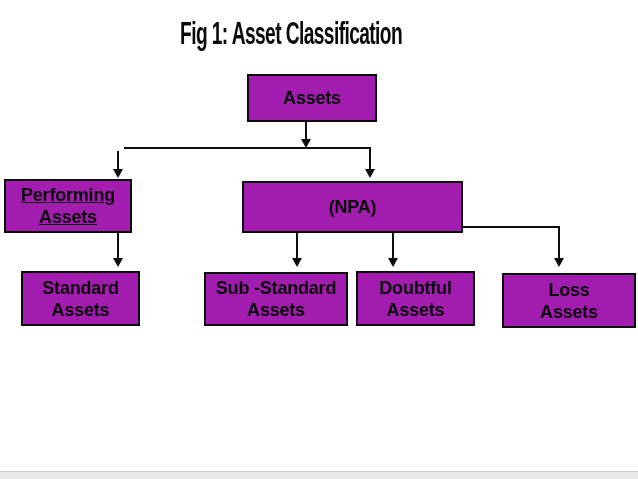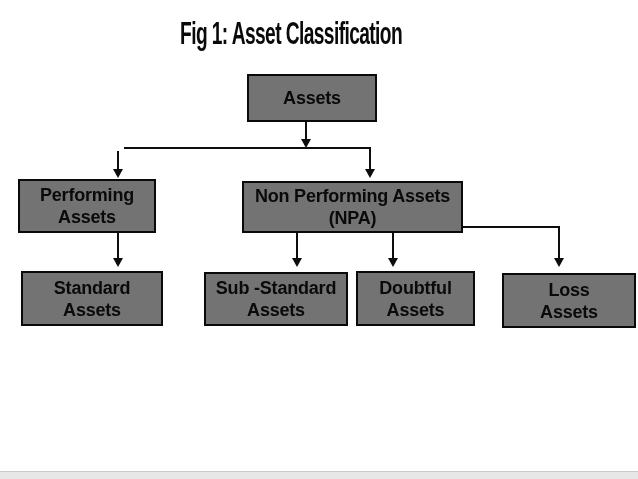--- a/index.html
+++ b/index.html
@@ -12,29 +12,29 @@
     position:absolute;left:114px;top:14px;width:354px;height:38px;
     display:flex;align-items:flex-end;justify-content:center;
   }
   #title span{
     display:inline-block;white-space:nowrap;
     font-size:32px;font-weight:bold;letter-spacing:-1px;color:#0a0a0a;
     transform:scaleX(0.60);transform-origin:center;
   }
   
   .node{
-    position:absolute;box-sizing:border-box;border:2px solid #0a0a0a;background:#737373;
+    position:absolute;box-sizing:border-box;border:2px solid #0a0a0a;background:#a21caf;
     display:flex;flex-direction:column;align-items:center;justify-content:center;
     text-align:center;font-weight:bold;font-size:18px;line-height:22px;color:#0a0a0a;
     letter-spacing:-0.2px;
   }
   #node-assets      {left:247px;top:74px; width:130px;height:48px;}
-  #node-performing  {left:18px; top:179px;width:138px;height:54px;}
+  #node-performing  {left:4px; top:179px;width:128px;height:54px;text-decoration:underline;}
   #node-npa         {left:242px;top:181px;width:221px;height:52px;}
-  #node-standard    {left:21px; top:271px;width:142px;height:55px;}
+  #node-standard    {left:21px; top:271px;width:119px;height:55px;}
   #node-substandard {left:204px;top:272px;width:144px;height:54px;}
   #node-doubtful    {left:356px;top:271px;width:119px;height:55px;}
   #node-loss        {left:502px;top:273px;width:134px;height:55px;}
   .node .l{display:block;}
   
   .vline,.hline{position:absolute;background:#0d0d0d;}
   .vline{width:2px;}
   .hline{height:2px;}
   #v-assets   {left:305px;top:122px;height:18px;}
   #h-split    {left:124px;top:147px;width:247px;}
@@ -83,21 +83,20 @@
   <div class="vline" id="v-perf-drop"></div>
   <div class="arrow-down" id="ah-perf"></div>
   <div class="vline" id="v-npa-drop"></div>
   <div class="arrow-down" id="ah-npa"></div>
 
   <div class="node" id="node-performing">
     <span class="l">Performing</span>
     <span class="l">Assets</span>
   </div>
   <div class="node" id="node-npa">
-    <span class="l">Non Performing Assets</span>
     <span class="l">(NPA)</span>
   </div>
 
   <div class="vline" id="v-perf-std"></div>
   <div class="arrow-down" id="ah-std"></div>
   <div class="vline" id="v-npa-sub"></div>
   <div class="arrow-down" id="ah-sub"></div>
   <div class="vline" id="v-npa-doubt"></div>
   <div class="arrow-down" id="ah-doubt"></div>
   <div class="hline" id="h-npa-right"></div>

